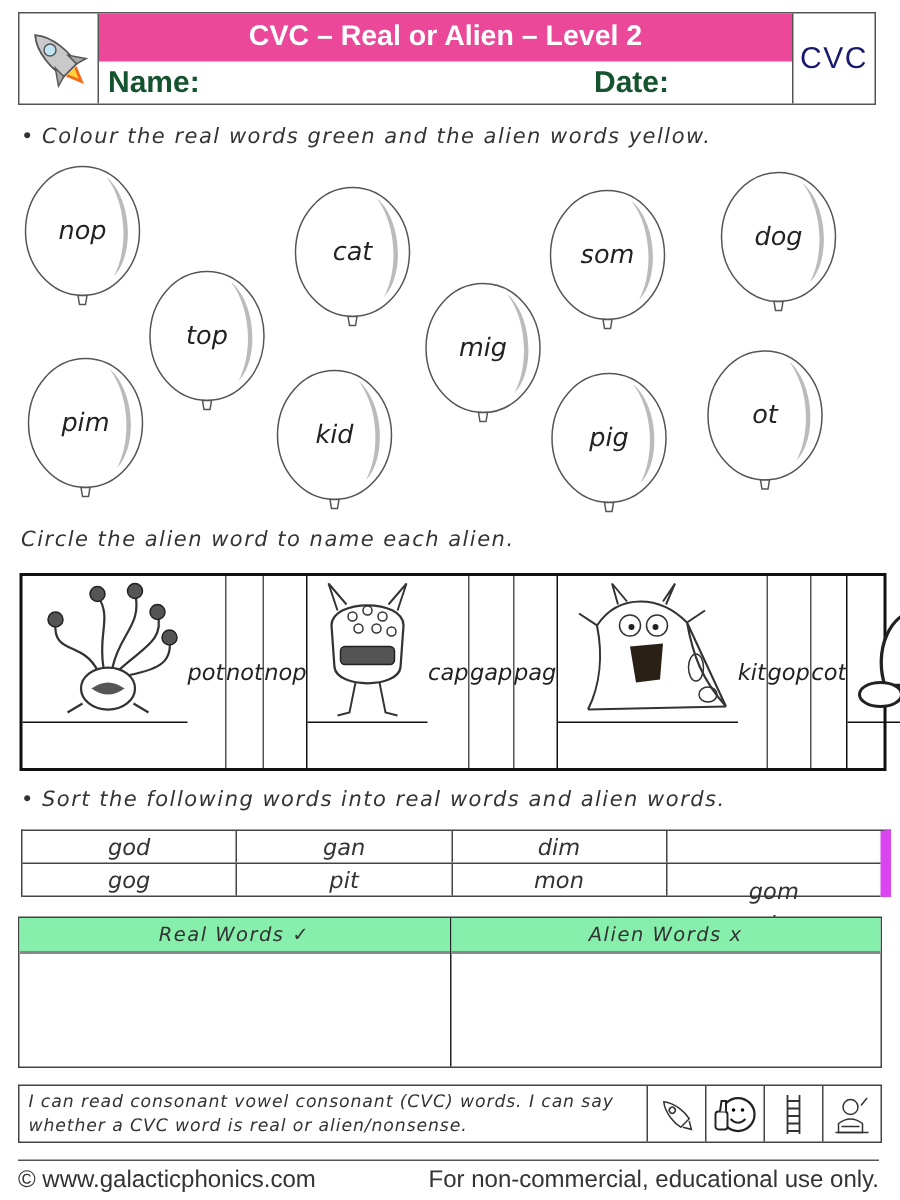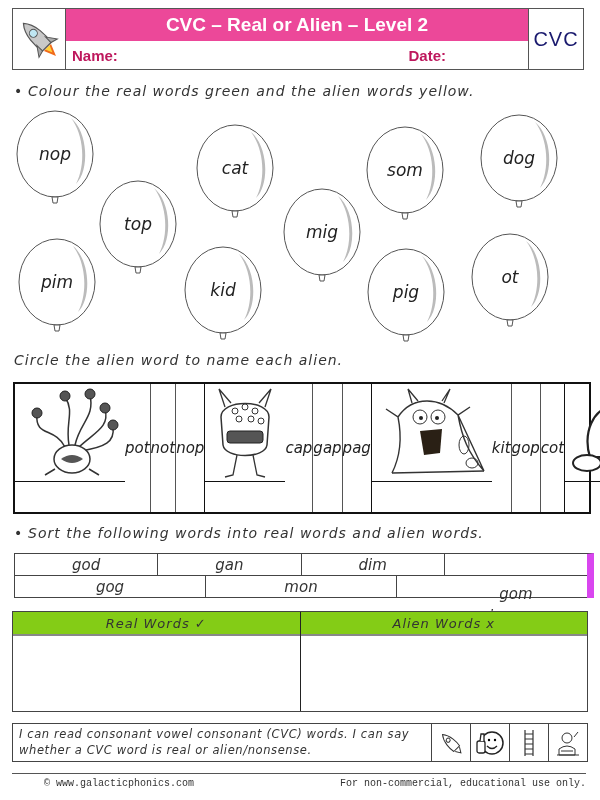--- a/index.html
+++ b/index.html
@@ -4,21 +4,21 @@
 <style>
   html, body { margin:0; padding:0; background:#fff; }
   body { width:600px; height:800px; position:relative; overflow:hidden; font-family:"DejaVu Sans", sans-serif; color:#222; }
   .hand { font-family:"DejaVu Sans", sans-serif; font-style:italic; color:#333; }
 
   
   .header { position:absolute; left:12px; top:8px; width:570px; height:60px; border:1px solid #555; display:flex; }
   .logo-cell { width:52px; border-right:1px solid #555; display:flex; align-items:center; justify-content:center; }
   .title-col { flex:1; display:flex; flex-direction:column; }
   .title-bar { height:32px; background:#ec4899; color:#fff; font-family:"Liberation Sans", sans-serif; font-weight:bold; font-size:19px; display:flex; align-items:center; justify-content:center; }
-  .name-row { flex:1; display:flex; align-items:center; font-family:"Liberation Sans", sans-serif; font-weight:bold; font-size:15px; color:#be185d; padding-left:6px; }
+  .name-row { flex:1; display:flex; align-items:center; font-family:"Liberation Sans", sans-serif; font-weight:bold; font-size:20px; color:#14532d; padding-left:6px; }
   .name-row .date { margin-left:auto; margin-right:82px; }
   .cvc-cell { width:54px; border-left:1px solid #555; display:flex; align-items:center; justify-content:center; font-family:"Liberation Sans", sans-serif; font-size:20px; color:#1a1a6e; letter-spacing:1px; }
 
   .instr { position:absolute; left:14px; font-size:14px; letter-spacing:1px; }
   .instr .bullet { display:inline-block; width:14px; font-style:normal; }
 
   
   .balloon { position:absolute; width:78px; height:100px; }
   .balloon svg { position:absolute; left:0; top:0; }
   .balloon .word { position:absolute; left:0; width:78px; top:34px; text-align:center; font-size:17px; font-style:italic; color:#222; }
@@ -34,31 +34,31 @@
 
   
   .sort-table { position:absolute; left:14px; top:553px; width:572px; border-top:1px solid #444; border-left:1px solid #444; border-right:7px solid #d946ef; }
   .sort-row { display:flex; height:21px; border-bottom:1px solid #444; }
   .sort-row div { flex:1; border-right:1px solid #444; display:flex; align-items:center; justify-content:center; font-size:15px; font-style:italic; }
   .sort-row div:last-child { border-right:none;margin-top:40px; }
 
   .answer-table { position:absolute; left:12px; top:611px; width:574px; height:99px; border:1px solid #444; display:flex; }
   .answer-col { flex:1; border-right:1px solid #222; display:flex; flex-direction:column; }
   .answer-col:last-child { border-right:none; }
-  .answer-head { height:22px; background:#84cc16; border-bottom:2px solid #888; display:flex; align-items:center; justify-content:center; font-size:13px; font-style:italic; letter-spacing:1px; }
+  .answer-head { height:22px; background:#86efac; border-bottom:2px solid #888; display:flex; align-items:center; justify-content:center; font-size:13px; font-style:italic; letter-spacing:1px; }
   .answer-body { flex:1; }
 
   
   .target { position:absolute; left:12px; top:723px; width:574px; height:37px; border:1px solid #444; display:flex; }
   .target-text { flex:1; padding:2px 6px; font-size:11.5px; font-style:italic; line-height:16px; letter-spacing:0.6px; border-right:1px solid #444; }
   .target-icon { width:38px; border-right:1px solid #444; display:flex; align-items:center; justify-content:center; }
   .target-icon:last-child { border-right:none; }
 
   .footer-line { position:absolute; left:12px; top:773px; width:574px; border-top:1px solid #555; }
-  .footer { position:absolute; top:778px; font-family:Liberation Mono, monospace; font-size:10px; color:#333;margin-left:32px; }
+  .footer { position:absolute; top:778px; font-family:Liberation Sans, sans-serif; font-size:16px; color:#333; }
 </style>
 </head>
 <body>
 
 <div class="header">
   <div class="logo-cell">
     <svg width="44" height="50" viewBox="0 0 44 50">
       <g transform="rotate(-45 22 25)">
         <path d="M22 3 C30 12 30 28 28 36 L16 36 C14 28 14 12 22 3 Z" fill="#c9c9c9" stroke="#555" stroke-width="1.2"></path>
         <circle cx="22" cy="17" r="4" fill="#bfe6f2" stroke="#555" stroke-width="1"></circle>
@@ -267,20 +267,21 @@
 
 <div class="sort-table hand">
   <div class="sort-row">
     <div>god</div>
     <div>gan</div>
     <div>dim</div>
     <div>gom</div>
   </div>
   <div class="sort-row">
     <div>gog</div>
+    <div>pit</div>
     <div>mon</div>
     <div>sip</div>
   </div>
 </div>
 
 <div class="answer-table hand">
   <div class="answer-col">
     <div class="answer-head">Real Words ✓</div>
     <div class="answer-body"></div>
   </div>

